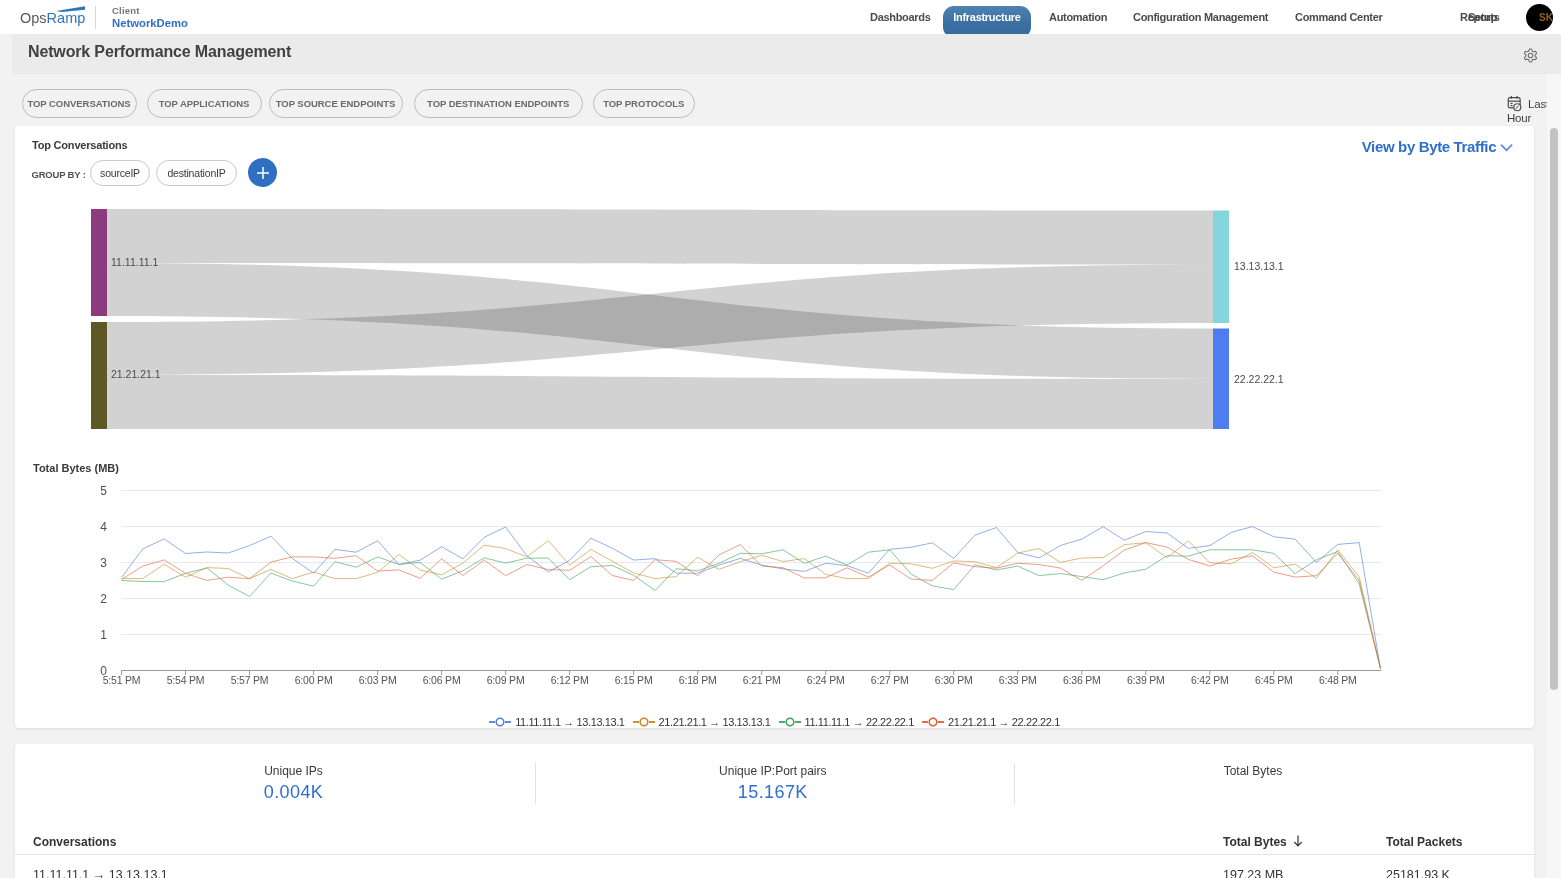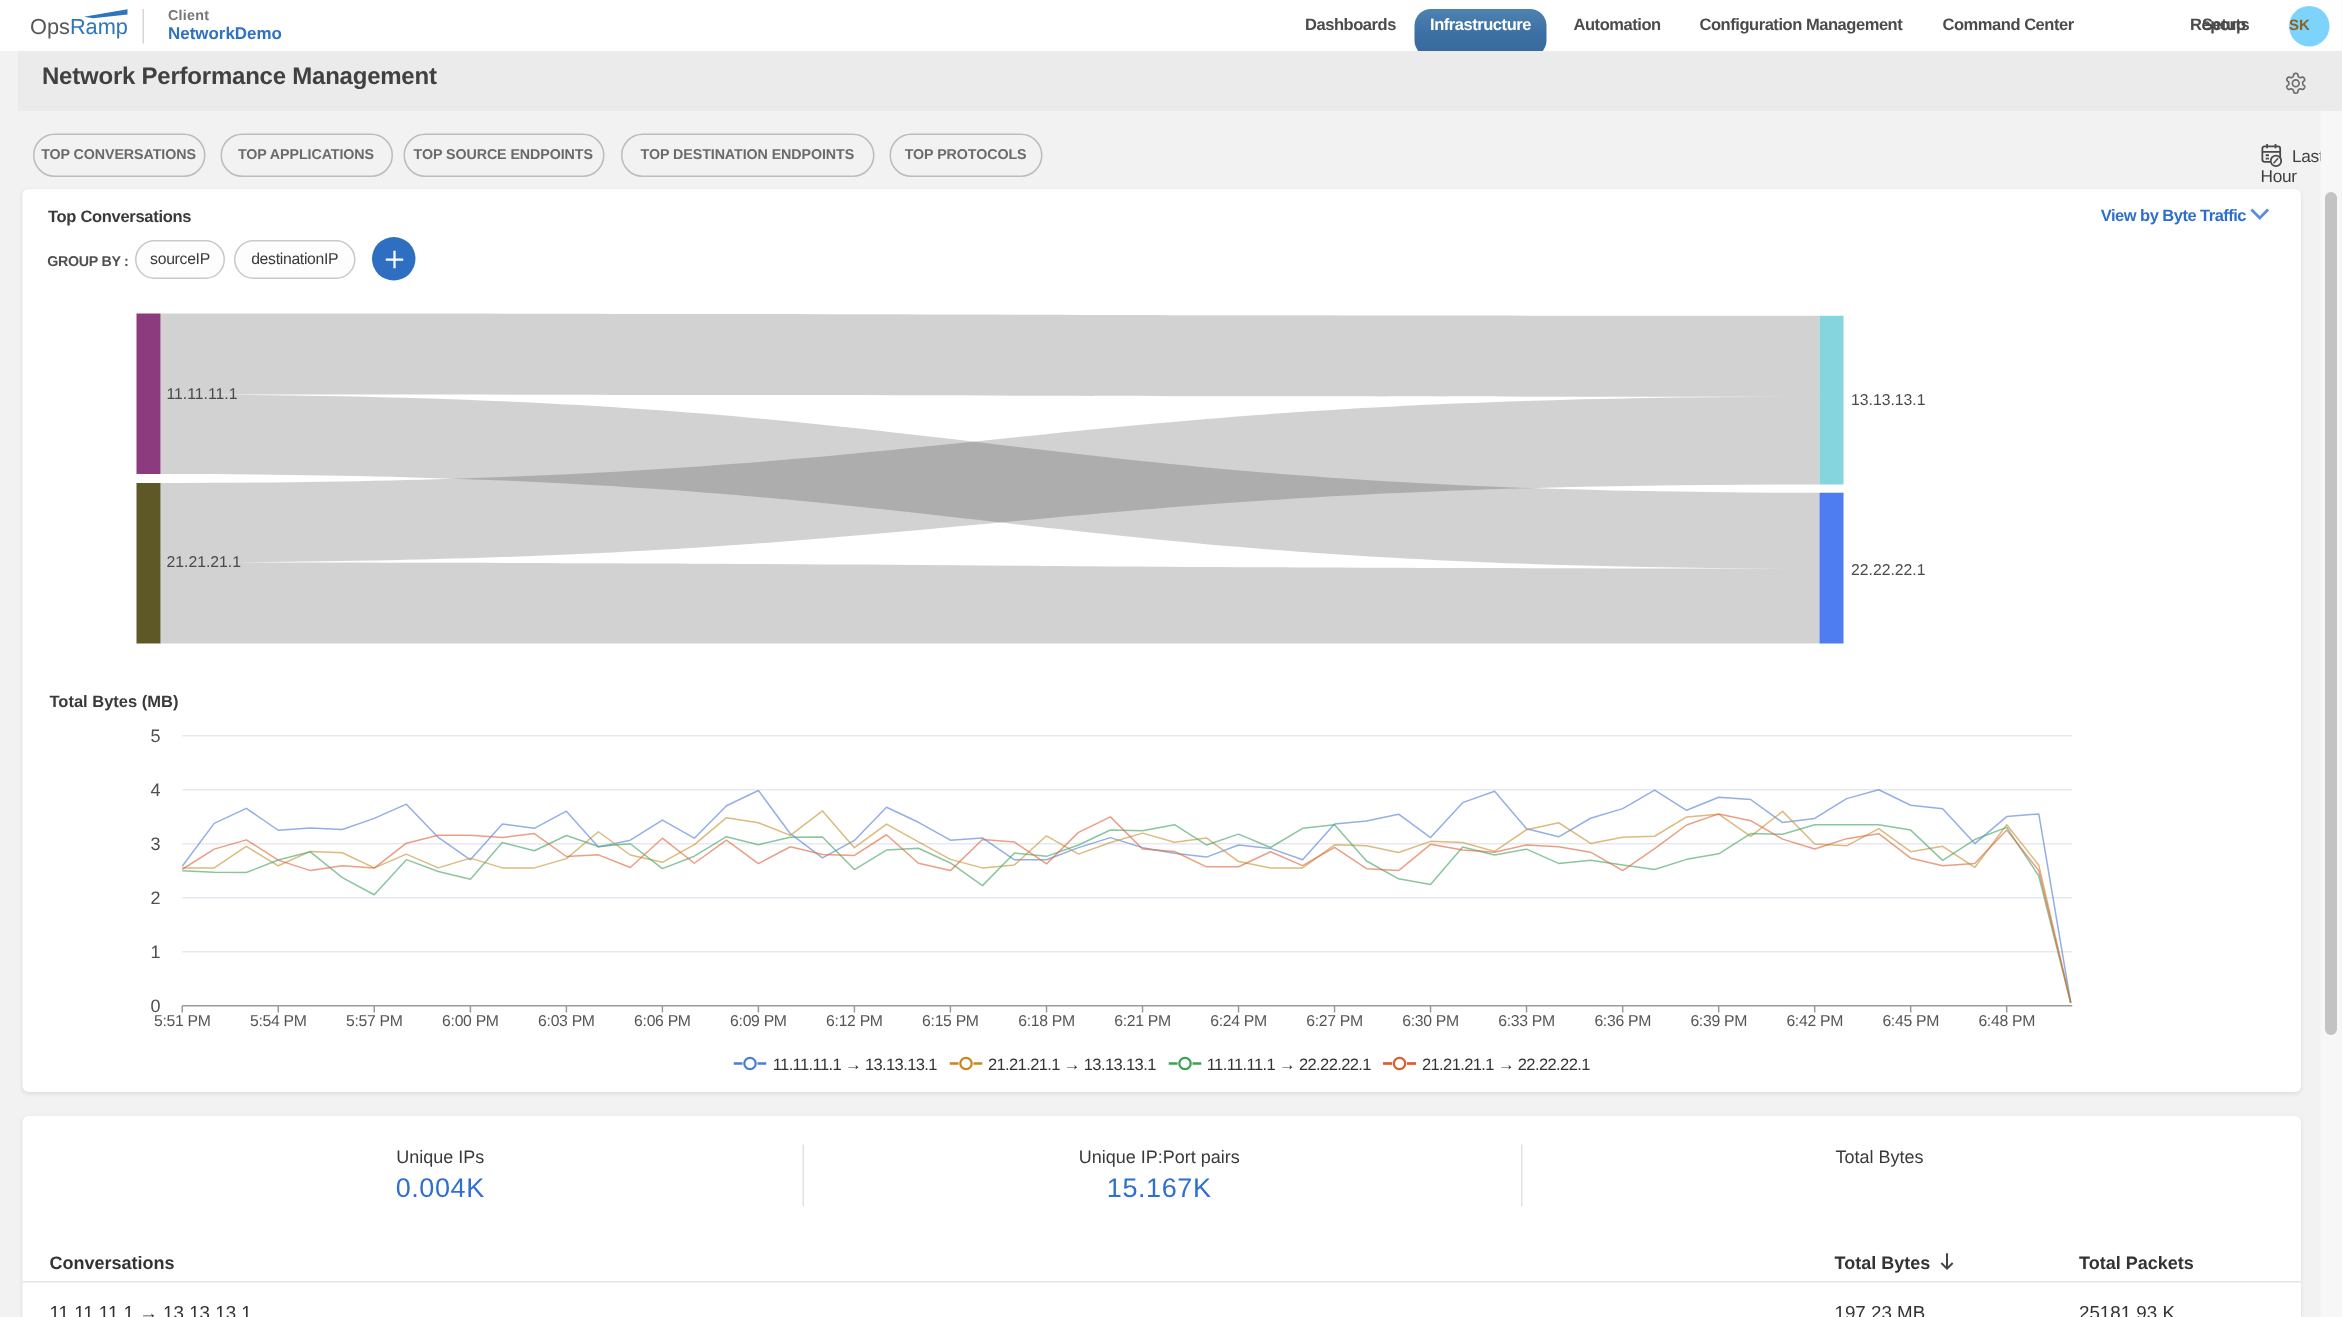--- a/index.html
+++ b/index.html
@@ -12,37 +12,37 @@
 #hdiv { position:absolute; left:95px; top:6px; width:1px; height:23px; background:#d6d6d6; }
 #client { position:absolute; left:112px; top:5px; }
 #client .c1 { font-size:9.5px; color:#757575; font-weight:700; letter-spacing:.2px; }
 #client .c2 { font-size:11.3px; color:#2f71c2; font-weight:700; margin-top:1px; }
 .navitem { position:absolute; top:0; height:44px; line-height:34px; font-size:11px; letter-spacing:-0.3px;
   font-weight:700; color:#4b4b4b; white-space:nowrap; }
 #navpill { position:absolute; left:943px; top:6px; width:88px; height:32px; border-radius:11px;
   background:linear-gradient(180deg,#4e82b2 0%,#3b6fa2 55%,#38699b 100%);
   color:#fff; font-size:11px; letter-spacing:-0.3px; font-weight:700; text-align:center; line-height:22px; }
 #avatar { position:absolute; left:1526px; top:4px; width:27px; height:27px; border-radius:50%;
-  background:#7dd3fc; color:#8a6420; font-size:10px; font-weight:700; text-align:left; line-height:27px; }
+  background:#000000; color:#8a6420; font-size:10px; font-weight:700; text-align:right; line-height:27px; }
 
 #tbar { position:absolute; left:0; top:34px; width:1561px; height:40px; background:#ebebeb;margin-left:12px; }
 #tbar h1 { position:absolute; left:16px; top:9px; font-size:16px; letter-spacing:-0.15px; font-weight:700; color:#414141; }
 #gear { position:absolute; left:1522px; top:47px; }
 
 .tab { position:absolute; top:89px; height:29px; border:1.5px solid #bcbcbc; border-radius:15px;
   color:#6a6a6a; font-size:9.5px; font-weight:700; letter-spacing:-0.05px; text-align:center;
   display:flex; align-items:center; justify-content:center; white-space:nowrap; }
 #lasthour { position:absolute; top:95px; left:1477px; font-size:11.5px; letter-spacing:-0.2px; color:#3f3f3f; font-weight:400;padding-left:30px; }
 
 .card { position:absolute; left:15px; width:1519px; background:#fff; border-radius:4px;
   box-shadow:0 1px 3px rgba(0,0,0,0.09); }
 #card1 { top:126px; height:602px; }
 #card2 { top:744px; height:140px; }
 #tc-title { position:absolute; left:17px; top:13px; font-size:11px; letter-spacing:-0.2px; font-weight:700; color:#3a3a3a; }
-#viewby { position:absolute; right:21px; top:12px; font-size:11px; letter-spacing:-0.35px; font-weight:700; color:#2e6fce; }
+#viewby { position:absolute; right:21px; top:12px; font-size:15px; letter-spacing:-0.35px; font-weight:700; color:#2e6fce; }
 #groupby { position:absolute; left:16.5px; top:42.5px; font-size:9.5px; font-weight:700; color:#4f4f4f; letter-spacing:-0.2px; }
 .gpill { position:absolute; top:34px; height:26px; border:1px solid #c9c9c9; border-radius:13px;
   background:#fdfdfd; color:#3a3a3a; font-size:10.5px; letter-spacing:-0.2px; display:flex; align-items:center; justify-content:center; }
 #plusbtn { position:absolute; left:233px; top:32px; width:29px; height:29px; border-radius:50%;
   background:#2e6fc1; text-align:center; }
 
 #tb-label { position:absolute; left:18px; top:336px; font-size:11px; font-weight:700; color:#3a3a3a; }
 
 .stat { position:absolute; top:20px; text-align:center; }
 .stat .lb { font-size:12px; color:#3a3a3a; }
@@ -203,21 +203,21 @@
         <text x="1194.8" y="203">6:42 PM</text>
         <text x="1258.8" y="203">6:45 PM</text>
         <text x="1322.8" y="203">6:48 PM</text>
       </g>
   </svg>
 
   <div class="abs" style="left:0; top:574px; width:1519px; text-align:center; font-size:11px; letter-spacing:-0.4px; color:#333;"><span style="display:inline-block; margin:0 4px; white-space:nowrap;"><svg width="22" height="10" viewBox="0 0 22 10" style="vertical-align:-1px; margin-right:4px;">
           <line x1="0" y1="5" x2="6" y2="5" stroke="#4d7cd9" stroke-width="1.8"></line>
           <line x1="16" y1="5" x2="22" y2="5" stroke="#4d7cd9" stroke-width="1.8"></line>
           <circle cx="11" cy="5" r="3.8" fill="#fff" stroke="#4d7cd9" stroke-width="1.5"></circle>
-        </svg>11.11.11.1 → 13.13.13.1</span><span style="display:inline-block; margin:4px 4px; white-space:nowrap;"><svg width="22" height="10" viewBox="0 0 22 10" style="vertical-align:-1px; margin-right:4px;">
+        </svg>11.11.11.1 → 13.13.13.1</span><span style="display:inline-block; margin:16px 4px; white-space:nowrap;"><svg width="22" height="10" viewBox="0 0 22 10" style="vertical-align:-1px; margin-right:4px;">
           <line x1="0" y1="5" x2="6" y2="5" stroke="#c8861f" stroke-width="1.8"></line>
           <line x1="16" y1="5" x2="22" y2="5" stroke="#c8861f" stroke-width="1.8"></line>
           <circle cx="11" cy="5" r="3.8" fill="#fff" stroke="#c8861f" stroke-width="1.5"></circle>
         </svg>21.21.21.1 → 13.13.13.1</span><span style="display:inline-block; margin:0 4px; white-space:nowrap;"><svg width="22" height="10" viewBox="0 0 22 10" style="vertical-align:-1px; margin-right:4px;">
           <line x1="0" y1="5" x2="6" y2="5" stroke="#3aa254" stroke-width="1.8"></line>
           <line x1="16" y1="5" x2="22" y2="5" stroke="#3aa254" stroke-width="1.8"></line>
           <circle cx="11" cy="5" r="3.8" fill="#fff" stroke="#3aa254" stroke-width="1.5"></circle>
         </svg>11.11.11.1 → 22.22.22.1</span><span style="display:inline-block; margin:0 4px; white-space:nowrap;"><svg width="22" height="10" viewBox="0 0 22 10" style="vertical-align:-1px; margin-right:4px;">
           <line x1="0" y1="5" x2="6" y2="5" stroke="#df5a2f" stroke-width="1.8"></line>
           <line x1="16" y1="5" x2="22" y2="5" stroke="#df5a2f" stroke-width="1.8"></line>

